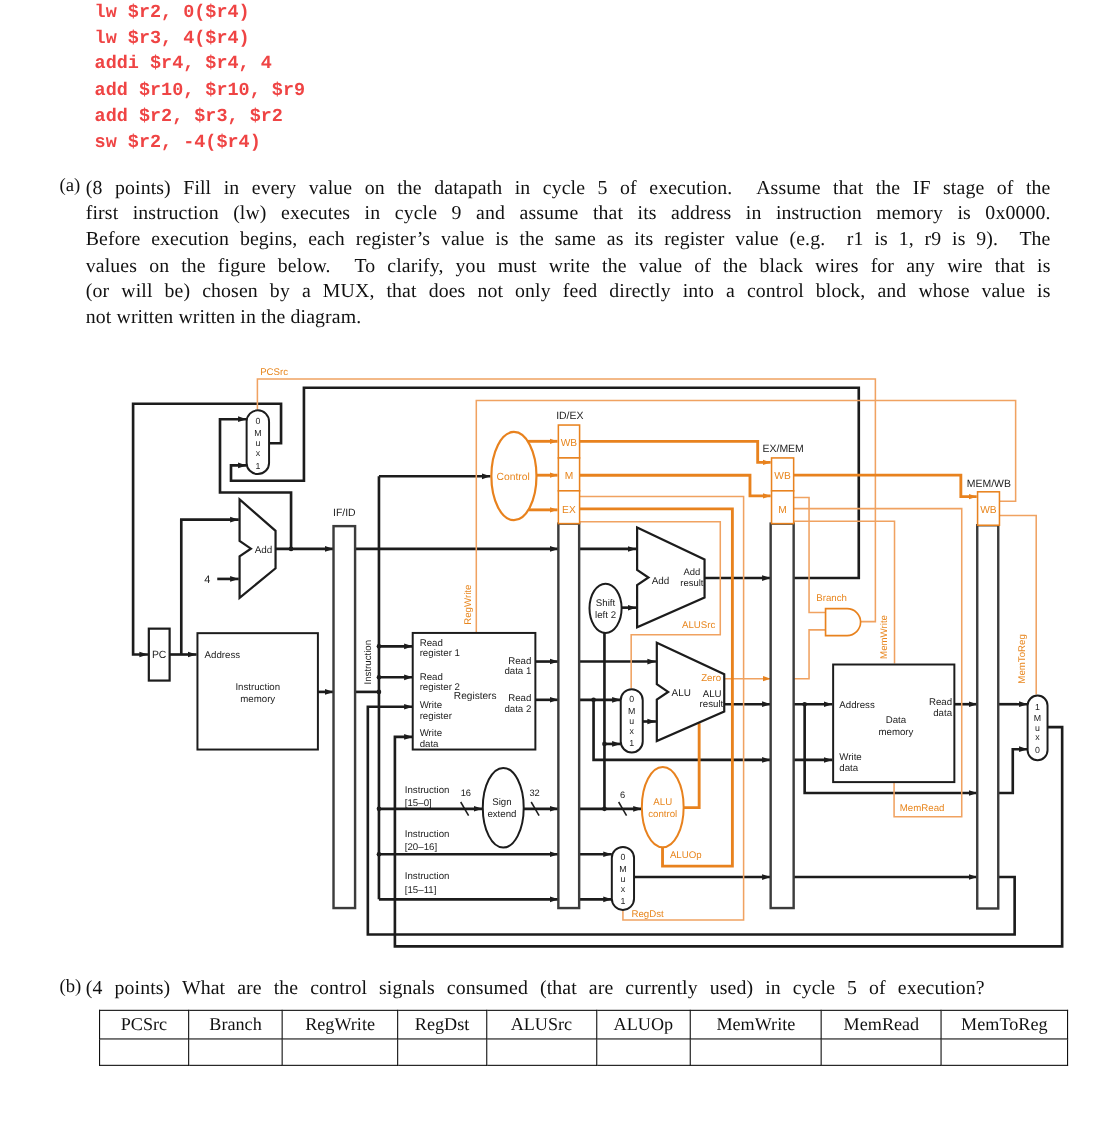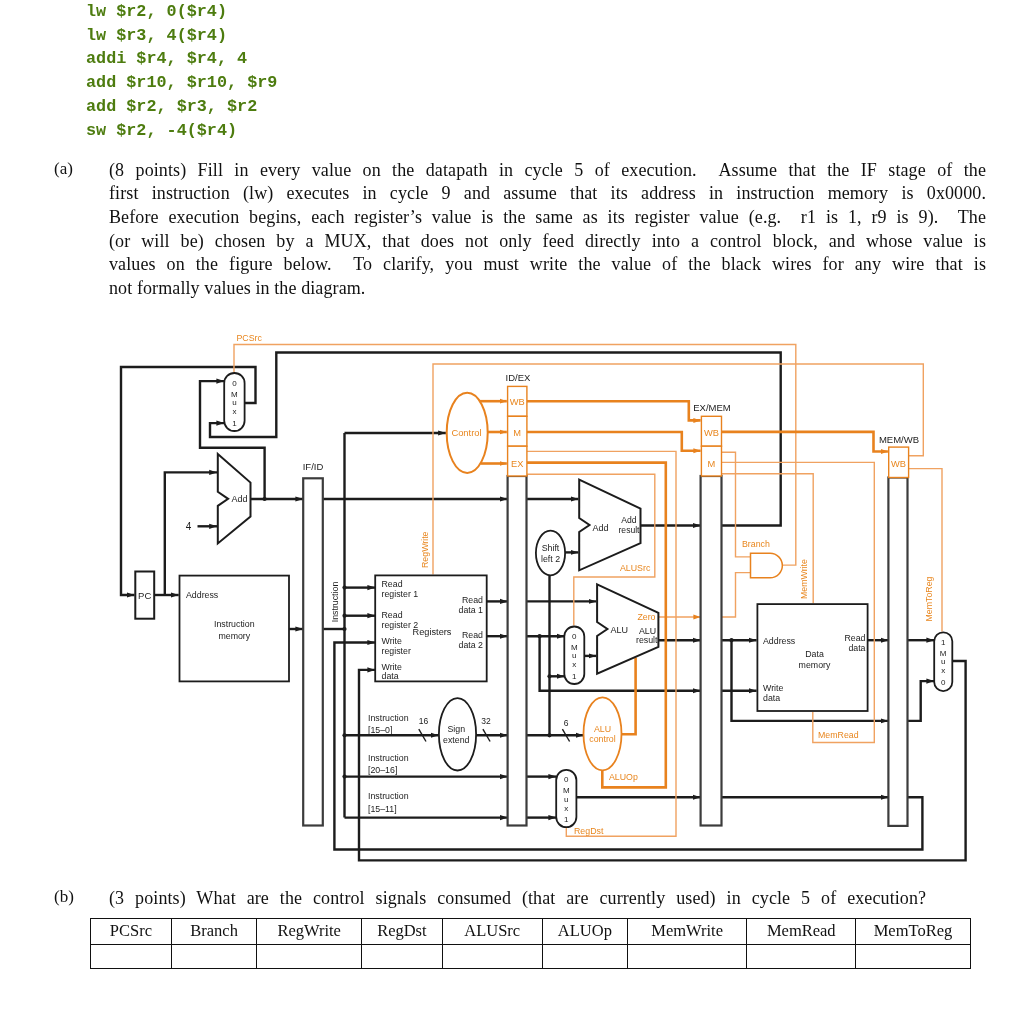--- a/index.html
+++ b/index.html
@@ -1,21 +1,21 @@
 <!DOCTYPE html>
 <html><head>
 <meta charset="utf-8">
 <style>
 html,body{margin:0;padding:0;background:#ffffff;}
 #page{position:relative;width:1018px;height:1024px;background:#ffffff;overflow:hidden;
   font-family:"Liberation Serif", serif;color:#111;}
 #code{position:absolute;left:86px;top:0px;margin:0;
   font-family:"Liberation Mono", monospace;font-weight:bold;font-size:16.8px;
-  line-height:23.7px;color:#4d7c0f;}
-.para{position:absolute;left:109px;width:877px;font-size:18px;line-height:23.72px;letter-spacing:0.1px;}
+  line-height:23.7px;color:#ef4444;}
+.para{position:absolute;left:78px;width:877px;font-size:18px;line-height:23.72px;letter-spacing:0.1px;}
 .para .j{text-align:justify;text-align-last:justify;}
 .tag{position:absolute;left:54px;font-size:17px;}
 #tblwrap{position:absolute;left:90px;top:918px;}
 table{border-collapse:collapse;}
 td{border:1.3px solid #111;font-size:16.5px;text-align:center;
    font-family:"Liberation Serif", serif;padding:0;}
 .hr td{height:24.6px;}
 .er td{height:23.6px;}
 svg{position:absolute;left:0;top:0;}
 svg text{font-family:"Liberation Sans", sans-serif;fill:#1c1c1c;}
@@ -28,26 +28,26 @@
 lw $r3, 4($r4)
 addi $r4, $r4, 4
 add $r10, $r10, $r9
 add $r2, $r3, $r2
 sw $r2, -4($r4)</pre>
 <div class="tag" style="top:158.5px;">(a)</div>
 <div class="para" style="top:158.5px;">
 <div class="j">(8 points) Fill in every value on the datapath in cycle 5 of execution.&nbsp; Assume that the IF stage of the</div>
 <div class="j">first instruction (lw) executes in cycle 9 and assume that its address in instruction memory is 0x0000.</div>
 <div class="j">Before execution begins, each register’s value is the same as its register value (e.g.&nbsp; r1 is 1, r9 is 9).&nbsp; The</div>
+<div class="j">values on the figure below.&nbsp; To clarify, you must write the value of the black wires for any wire that is</div>
 <div class="j">(or will be) chosen by a MUX, that does not only feed directly into a control block, and whose value is</div>
-<div class="j">values on the figure below.&nbsp; To clarify, you must write the value of the black wires for any wire that is</div>
-<div>not formally values in the diagram.</div>
+<div>not written written in the diagram.</div>
 </div>
 <div class="tag" style="top:886.5px;">(b)</div>
-<div class="para" style="top:886.5px;word-spacing:6.3px;">(3 points) What are the control signals consumed (that are currently used) in cycle 5 of execution?</div>
+<div class="para" style="top:886.5px;word-spacing:6.3px;">(4 points) What are the control signals consumed (that are currently used) in cycle 5 of execution?</div>
 <div id="tblwrap">
 <table>
 <tbody>
           <tr class="hr">
             <td style="width:79.8px">PCSrc</td>
             <td style="width:84.6px">Branch</td>
             <td style="width:103.6px">RegWrite</td>
             <td style="width:79.8px">RegDst</td>
             <td style="width:98.8px">ALUSrc</td>
             <td style="width:84.6px">ALUOp</td>

